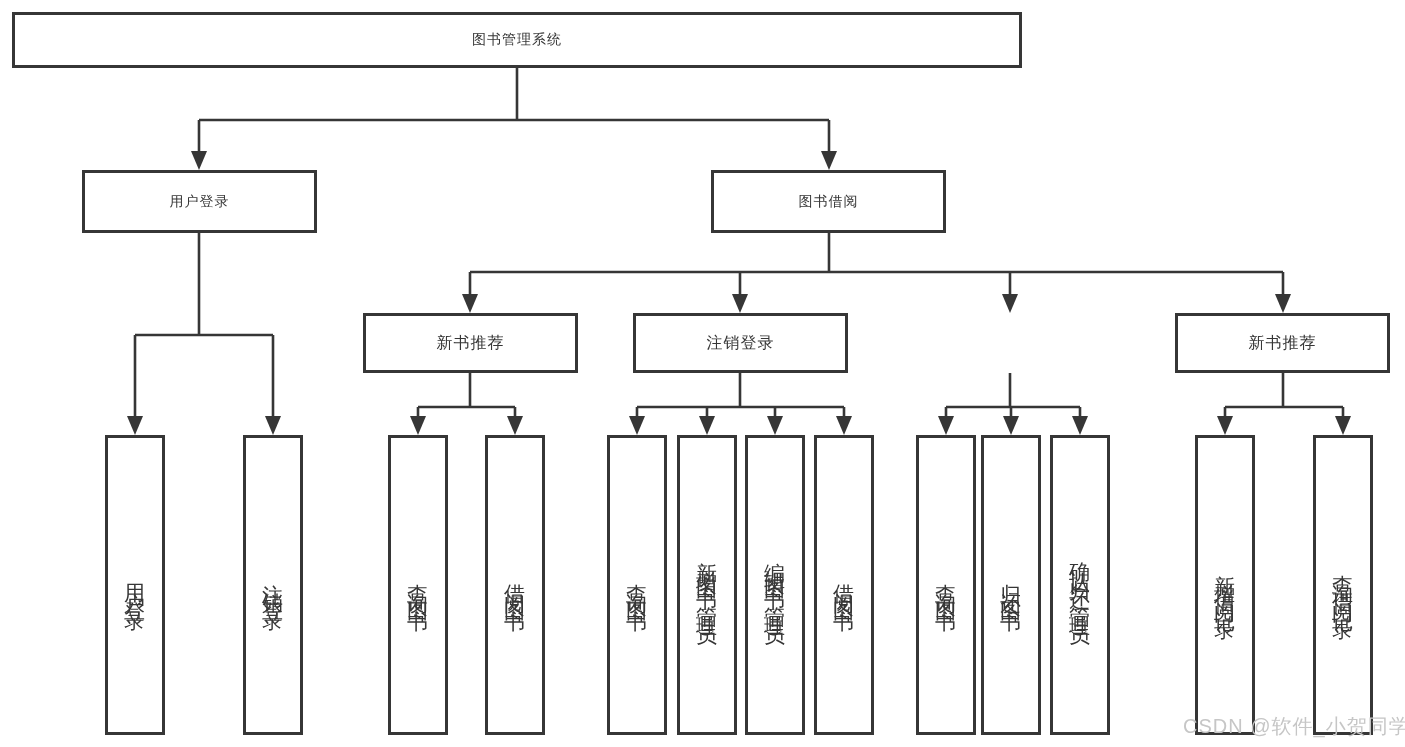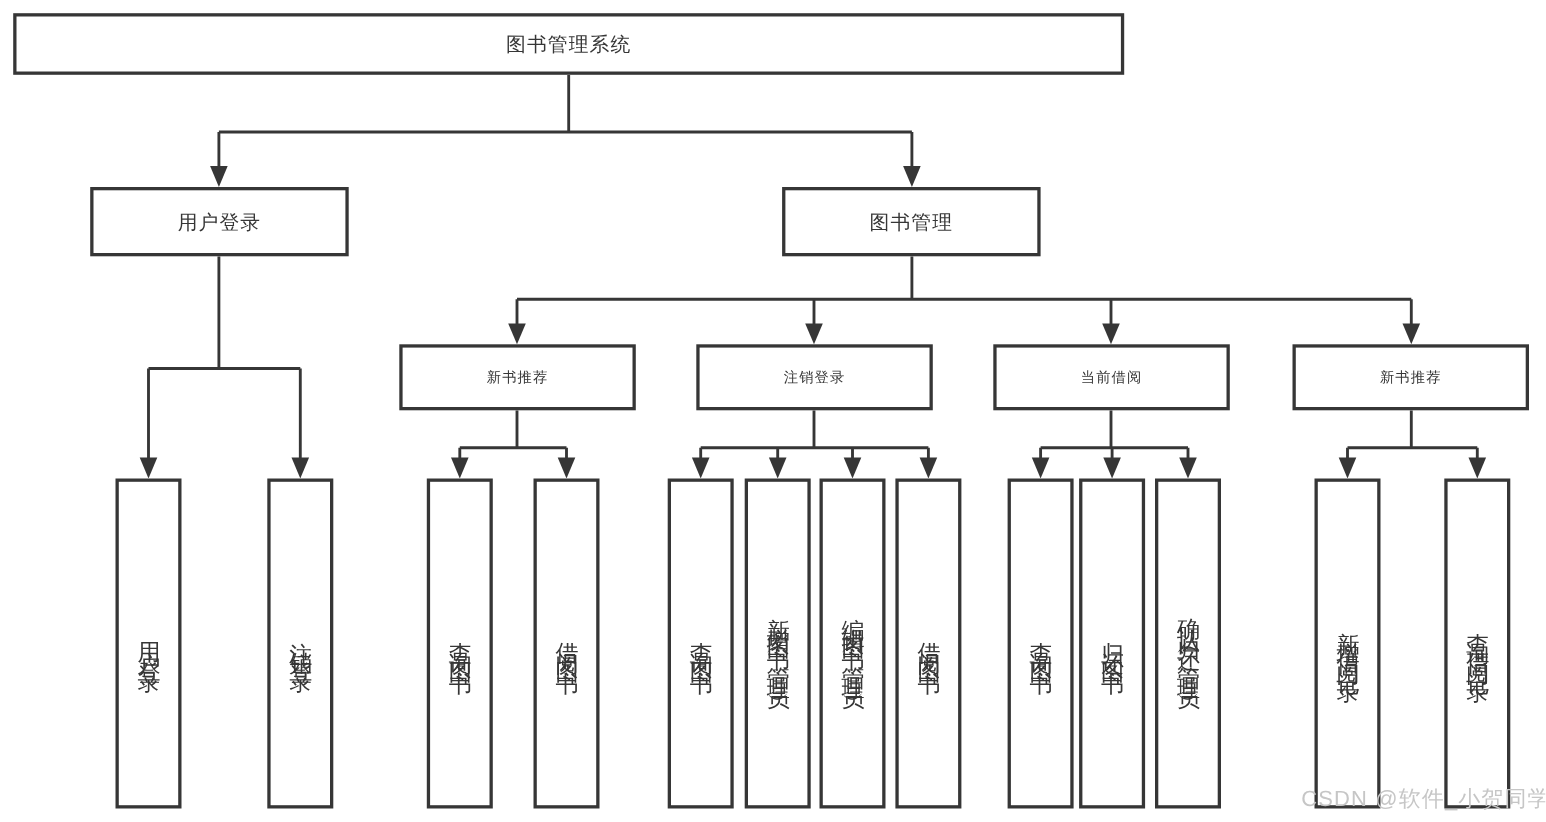--- a/index.html
+++ b/index.html
@@ -24,26 +24,26 @@
   .hbox, .vbox {
     position: absolute;
     background: #ffffff;
     border: 3px solid #363636;
     display: flex;
     align-items: center;
     justify-content: center;
     z-index: 2;
   }
   .hbox {
-    font-size: 18px;
+    font-size: 14px;
     letter-spacing: 1px;
   }
   .root-box  { left: 12px;  top: 12px;  width: 1010px; height: 56px; }
   .l2-box    { top: 170px; height: 63px; width: 235px; }
-  .l3-box    { top: 313px; height: 60px; width: 215px; font-size: 13px; }
+  .l3-box    { top: 313px; height: 60px; width: 215px; font-size: 16px; }
   .vbox {
     top: 435px;
     width: 60px;
     height: 300px;
   }
   .vtext {
     writing-mode: vertical-rl;
     text-orientation: mixed;
     font-size: 21px;
     line-height: 1;
@@ -98,31 +98,28 @@
   </svg>
 
   <div class="hbox root-box">
     <span>图书管理系统</span>
   </div>
 
   <div class="hbox l2-box" style="left:82px">
     <span>用户登录</span>
   </div>
   <div class="hbox l2-box" style="left:711px">
-    <span>图书管理</span>
+    <span>图书借阅</span>
   </div>
 
   <div class="hbox l3-box" style="left:363px">
     <span>新书推荐</span>
   </div>
   <div class="hbox l3-box" style="left:633px">
     <span>注销登录</span>
-  </div>
-  <div class="hbox l3-box" style="left:903px">
-    <span>当前借阅</span>
   </div>
   <div class="hbox l3-box" style="left:1175px">
     <span>新书推荐</span>
   </div>
 
   <div class="vbox" style="left:105px">
     <span class="vtext">用户登录</span>
   </div>
   <div class="vbox" style="left:243px">
     <span class="vtext">注销登录</span>

